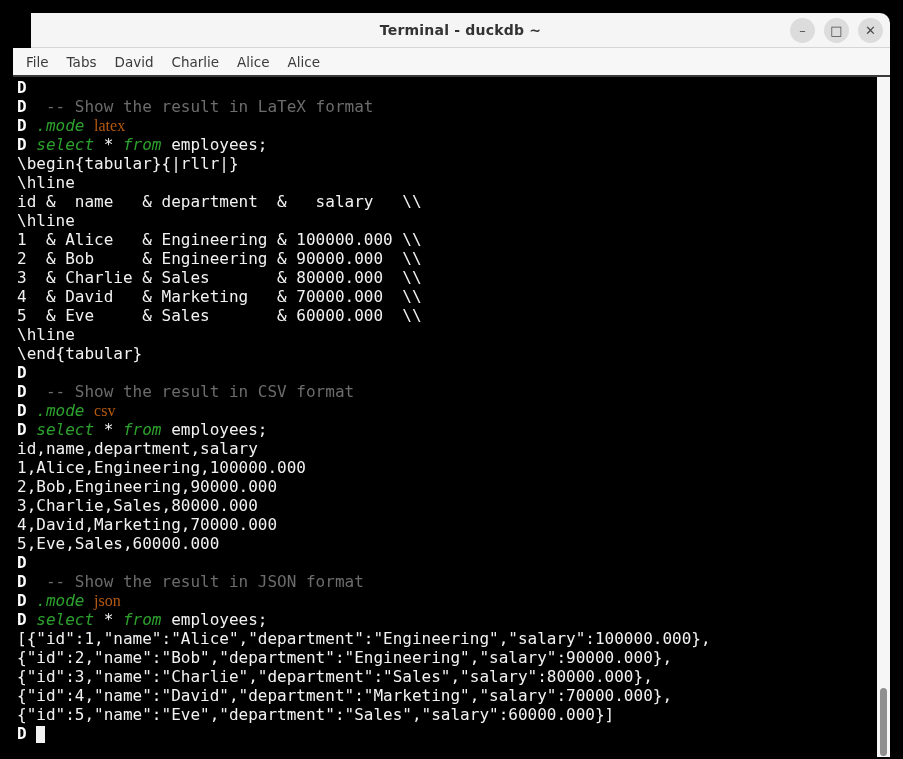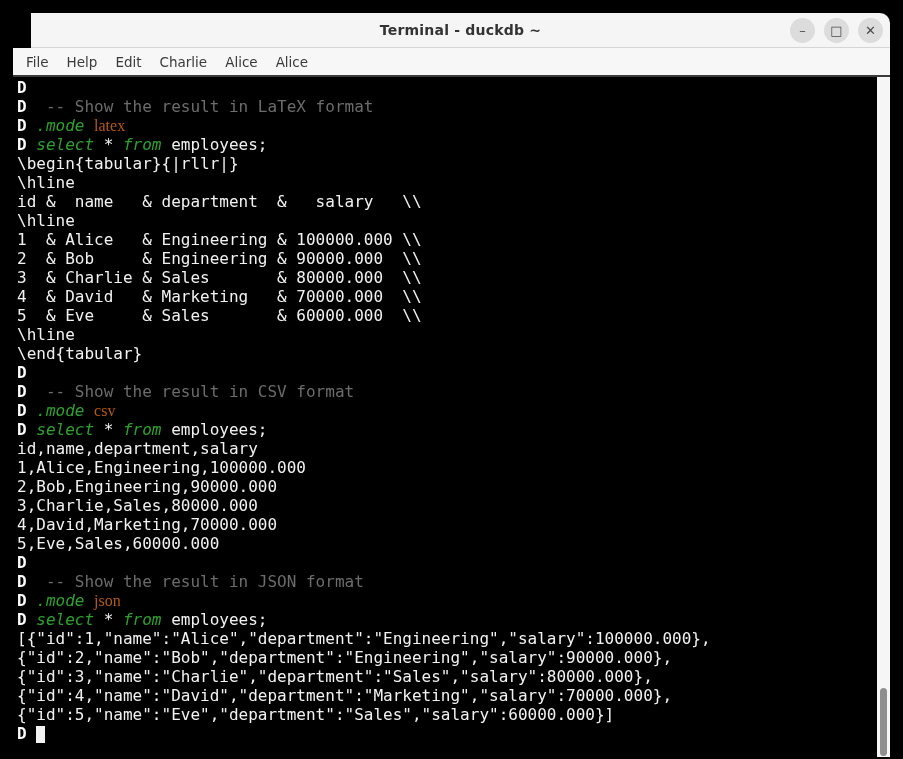--- a/index.html
+++ b/index.html
@@ -36,22 +36,22 @@
   <div class="titlebar">
     <div class="title">Terminal - duckdb ~</div>
     <div class="winbtns" id="winbtns">
         <div class="wbtn">–</div>
         <div class="wbtn">□</div>
         <div class="wbtn">✕</div>
       </div>
   </div>
   <div class="menubar" id="menubar">
       <span class="mitem">File</span>
-      <span class="mitem">Help</span>
-      <span class="mitem">Edit</span>
+      <span class="mitem">Tabs</span>
+      <span class="mitem">David</span>
       <span class="mitem">Charlie</span>
       <span class="mitem">Alice</span>
       <span class="mitem">Alice</span>
     </div>
   <div class="terminal">
     <div class="tlines" id="tlines"><div class="tline"><span class="s-p">D</span></div><div class="tline"><span class="s-p">D </span><span class="s-c"> -- Show the result in LaTeX format</span></div><div class="tline"><span class="s-p">D </span><span class="s-g">.mode </span><span class="s-o">latex</span></div><div class="tline"><span class="s-p">D </span><span class="s-g">select</span><span class="s-w"> * </span><span class="s-g">from</span><span class="s-w"> employees;</span></div><div class="tline"><span class="s-w">\begin{tabular}{|rllr|}</span></div><div class="tline"><span class="s-w">\hline</span></div><div class="tline"><span class="s-w">id &amp;  name   &amp; department  &amp;   salary   \\</span></div><div class="tline"><span class="s-w">\hline</span></div><div class="tline"><span class="s-w">1  &amp; Alice   &amp; Engineering &amp; 100000.000 \\</span></div><div class="tline"><span class="s-w">2  &amp; Bob     &amp; Engineering &amp; 90000.000  \\</span></div><div class="tline"><span class="s-w">3  &amp; Charlie &amp; Sales       &amp; 80000.000  \\</span></div><div class="tline"><span class="s-w">4  &amp; David   &amp; Marketing   &amp; 70000.000  \\</span></div><div class="tline"><span class="s-w">5  &amp; Eve     &amp; Sales       &amp; 60000.000  \\</span></div><div class="tline"><span class="s-w">\hline</span></div><div class="tline"><span class="s-w">\end{tabular}</span></div><div class="tline"><span class="s-p">D</span></div><div class="tline"><span class="s-p">D </span><span class="s-c"> -- Show the result in CSV format</span></div><div class="tline"><span class="s-p">D </span><span class="s-g">.mode </span><span class="s-o">csv</span></div><div class="tline"><span class="s-p">D </span><span class="s-g">select</span><span class="s-w"> * </span><span class="s-g">from</span><span class="s-w"> employees;</span></div><div class="tline"><span class="s-w">id,name,department,salary</span></div><div class="tline"><span class="s-w">1,Alice,Engineering,100000.000</span></div><div class="tline"><span class="s-w">2,Bob,Engineering,90000.000</span></div><div class="tline"><span class="s-w">3,Charlie,Sales,80000.000</span></div><div class="tline"><span class="s-w">4,David,Marketing,70000.000</span></div><div class="tline"><span class="s-w">5,Eve,Sales,60000.000</span></div><div class="tline"><span class="s-p">D</span></div><div class="tline"><span class="s-p">D </span><span class="s-c"> -- Show the result in JSON format</span></div><div class="tline"><span class="s-p">D </span><span class="s-g">.mode </span><span class="s-o">json</span></div><div class="tline"><span class="s-p">D </span><span class="s-g">select</span><span class="s-w"> * </span><span class="s-g">from</span><span class="s-w"> employees;</span></div><div class="tline"><span class="s-w">[{"id":1,"name":"Alice","department":"Engineering","salary":100000.000},</span></div><div class="tline"><span class="s-w">{"id":2,"name":"Bob","department":"Engineering","salary":90000.000},</span></div><div class="tline"><span class="s-w">{"id":3,"name":"Charlie","department":"Sales","salary":80000.000},</span></div><div class="tline"><span class="s-w">{"id":4,"name":"David","department":"Marketing","salary":70000.000},</span></div><div class="tline"><span class="s-w">{"id":5,"name":"Eve","department":"Sales","salary":60000.000}]</span></div><div class="tline"><span class="s-p">D </span><span class="cursor"></span></div></div>
     <div class="sbtrack">
       <div class="sbthumb" id="sbthumb" style="top: 89.8%; height: 10%;"></div>
     </div>
   </div>

